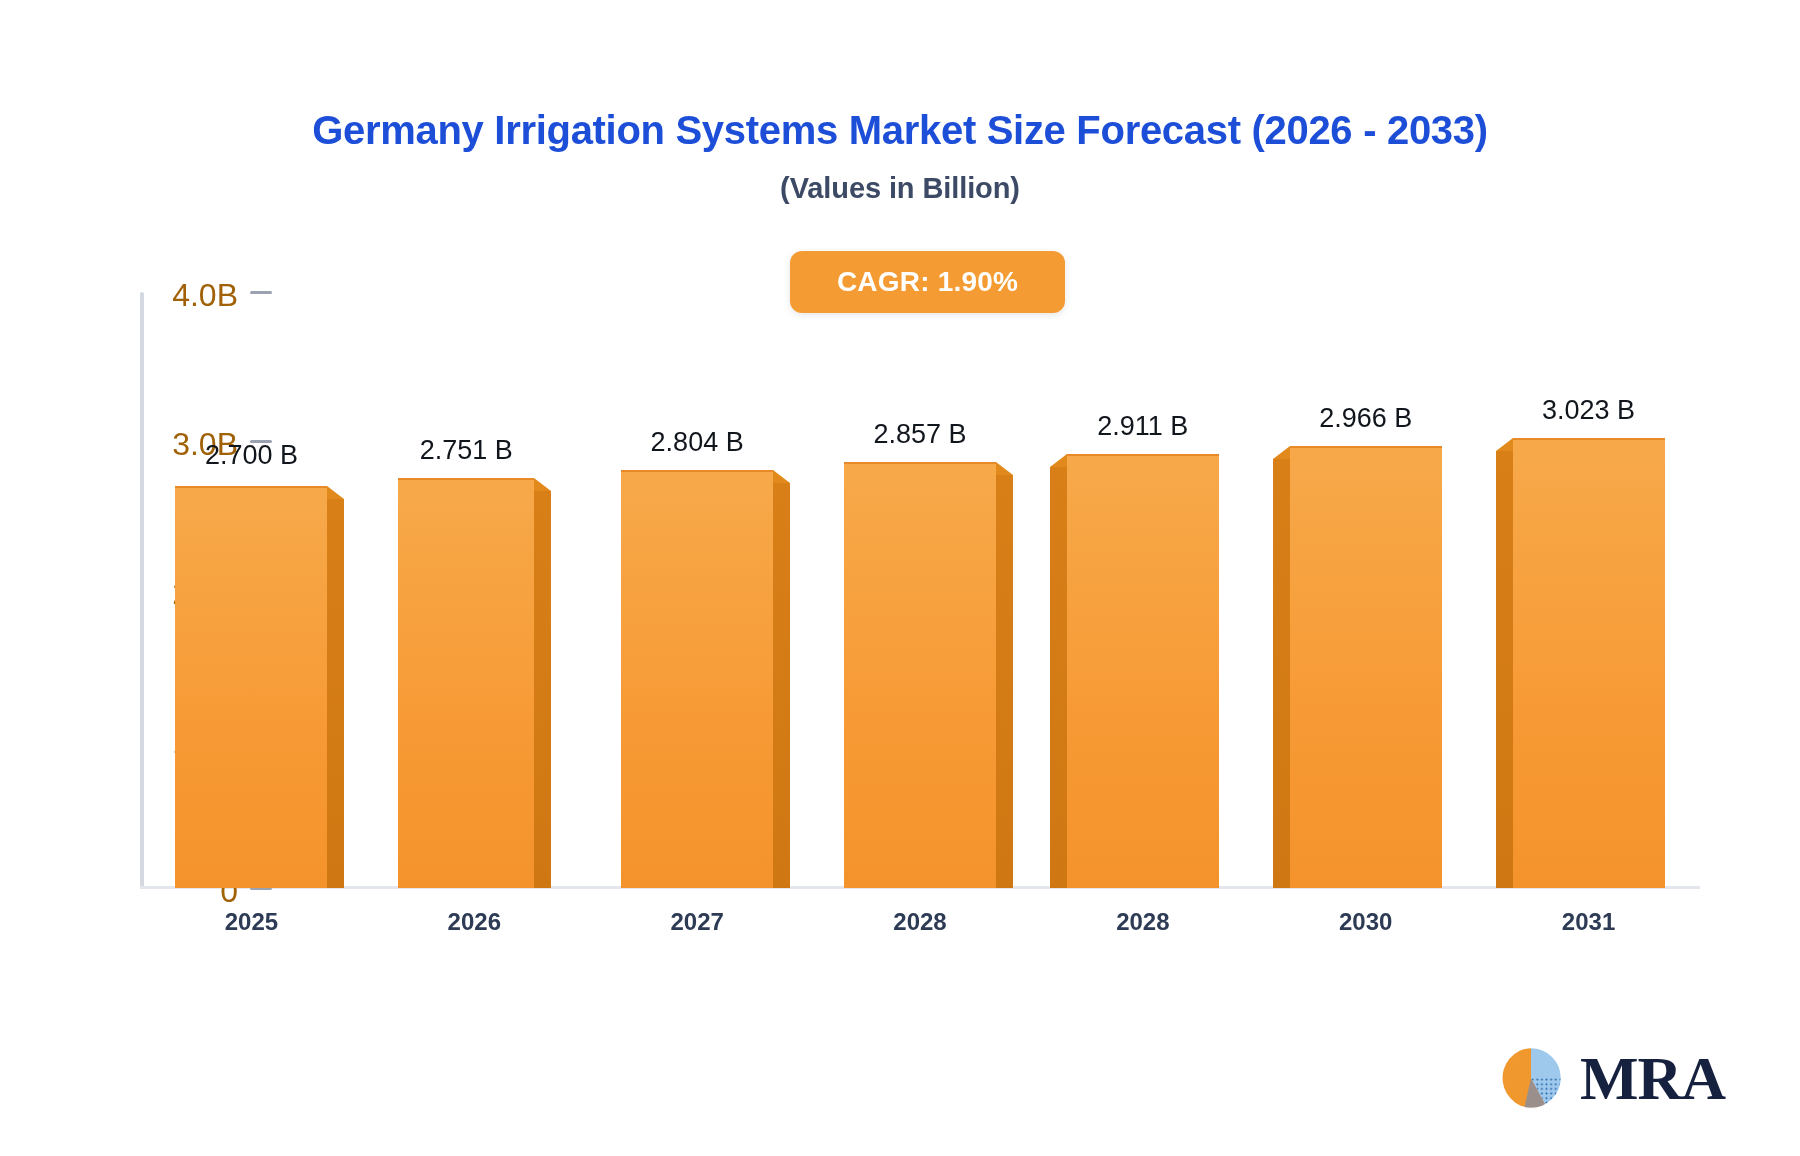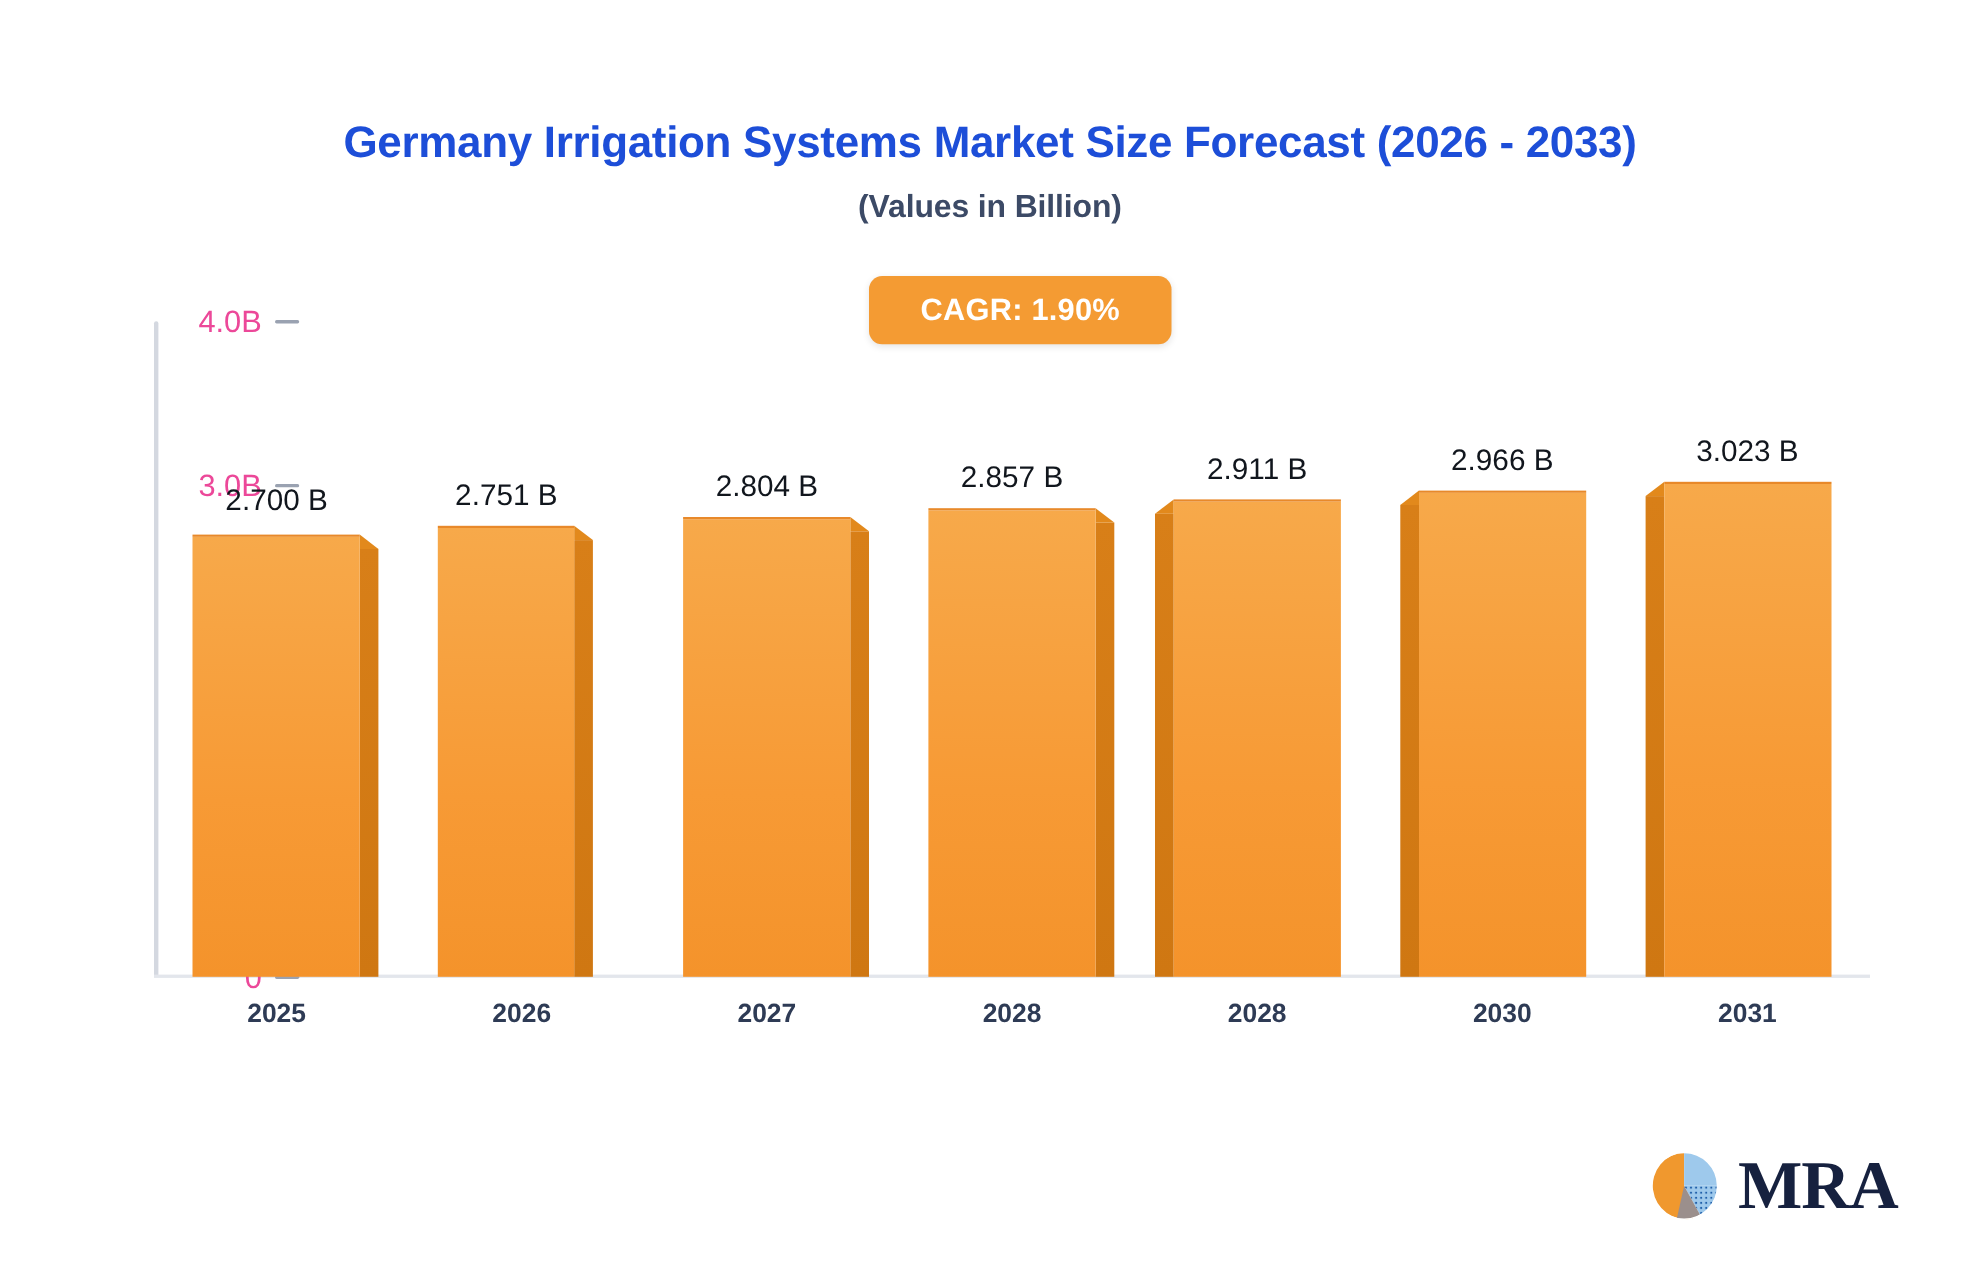--- a/index.html
+++ b/index.html
@@ -92,22 +92,22 @@
   .ytick {
     position: absolute;
     left: 0;
     width: 140px;
     height: 0;
   }
   .ytick .lbl {
     position: absolute;
     right: 42px;
     top: -15px;
-    font-size: 28px;
-    color: #ec4899;
+    font-size: 32px;
+    color: #a16207;
     font-weight: 500;
     text-align: right;
     white-space: nowrap;
   }
   .ytick .mark {
     position: absolute;
     right: 8px;
     top: -1px;
     width: 22px;
     height: 3px;
@@ -240,21 +240,21 @@
       </div>
   </div>
 
   <div class="bars" id="bars">
       <div class="bar-group" style="left: 35.4286px; width: 152px; height: 402.3px;">
         <div class="bar-side right" style="height: 389.3px;"></div>
         <div class="bar-cap right" style="bottom: 389.3px;"></div>
         <div class="bar-body" style="height: 402.3px;"></div>
         <div class="bar-value" style="bottom: 417px;">2.700 B</div>
       </div>
-      <div class="bar-group" style="left: 258.286px; width: 124px; height: 409.899px;">
+      <div class="bar-group" style="left: 258.286px; width: 136px; height: 409.899px;">
         <div class="bar-side right" style="height: 396.899px;"></div>
         <div class="bar-cap right" style="bottom: 396.899px;"></div>
         <div class="bar-body" style="height: 409.899px;"></div>
         <div class="bar-value" style="bottom: 421.899px;">2.751 B</div>
       </div>
       <div class="bar-group" style="left: 481.143px; width: 152px; height: 417.796px;">
         <div class="bar-side right" style="height: 404.796px;"></div>
         <div class="bar-cap right" style="bottom: 404.796px;"></div>
         <div class="bar-body" style="height: 417.796px;"></div>
         <div class="bar-value" style="bottom: 429.796px;">2.804 B</div>

